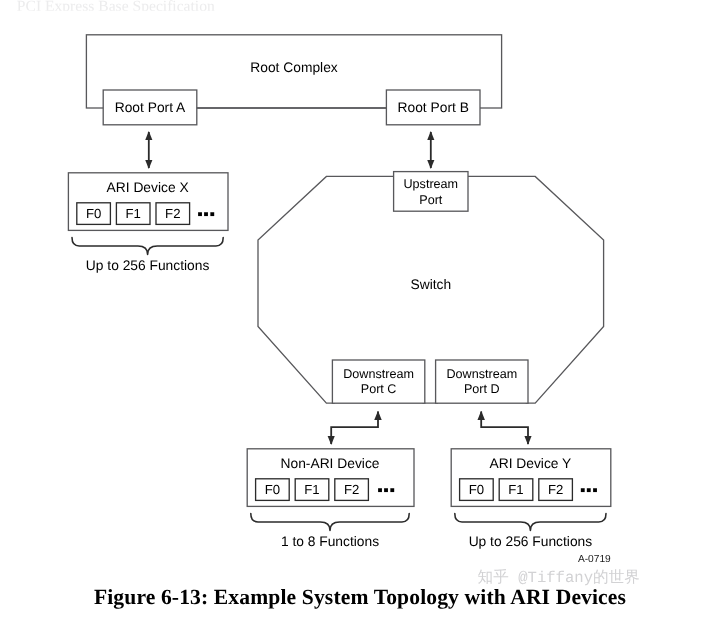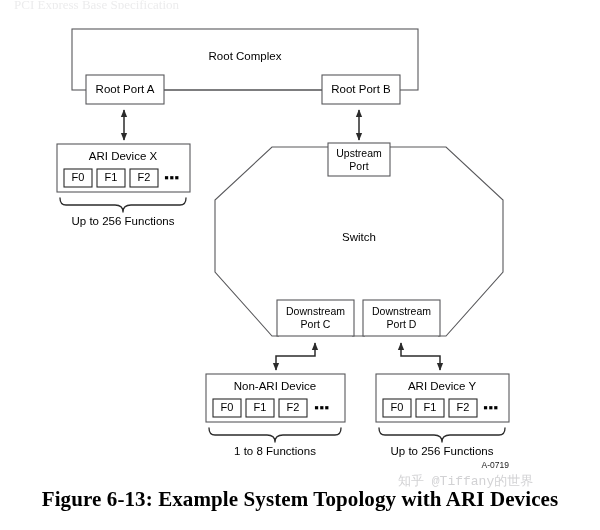--- a/index.html
+++ b/index.html
@@ -97,21 +97,21 @@
     letter-spacing: 0.5px;
   }
   #caption {
     position: absolute;
     left: 0;
     top: 487px;
     width: 600px;
     text-align: center;
     font-family: "Liberation Serif", serif;
     font-weight: bold;
-    font-size: 21px;
+    font-size: 18px;
     color: #000000;
     letter-spacing: 0.1px;
   }
   #watermark {
     position: absolute;
     left: 398px;
     top: 472px;
     font-family: Liberation Mono, monospace;
     font-size: 13px;
     color: #d2d2d4;

